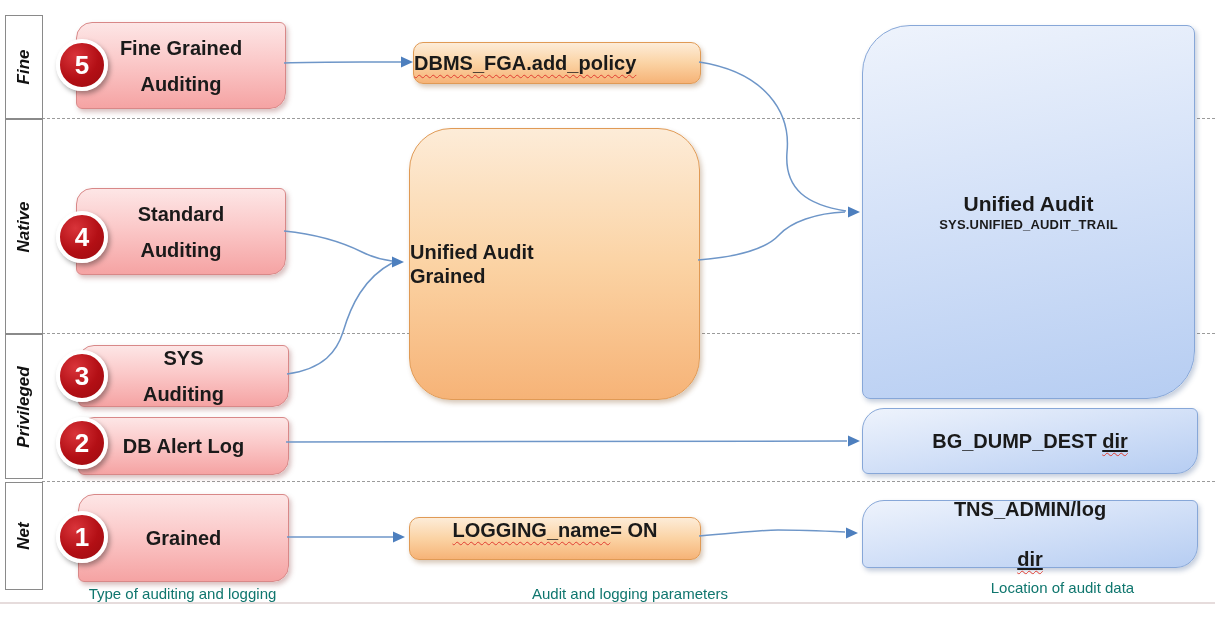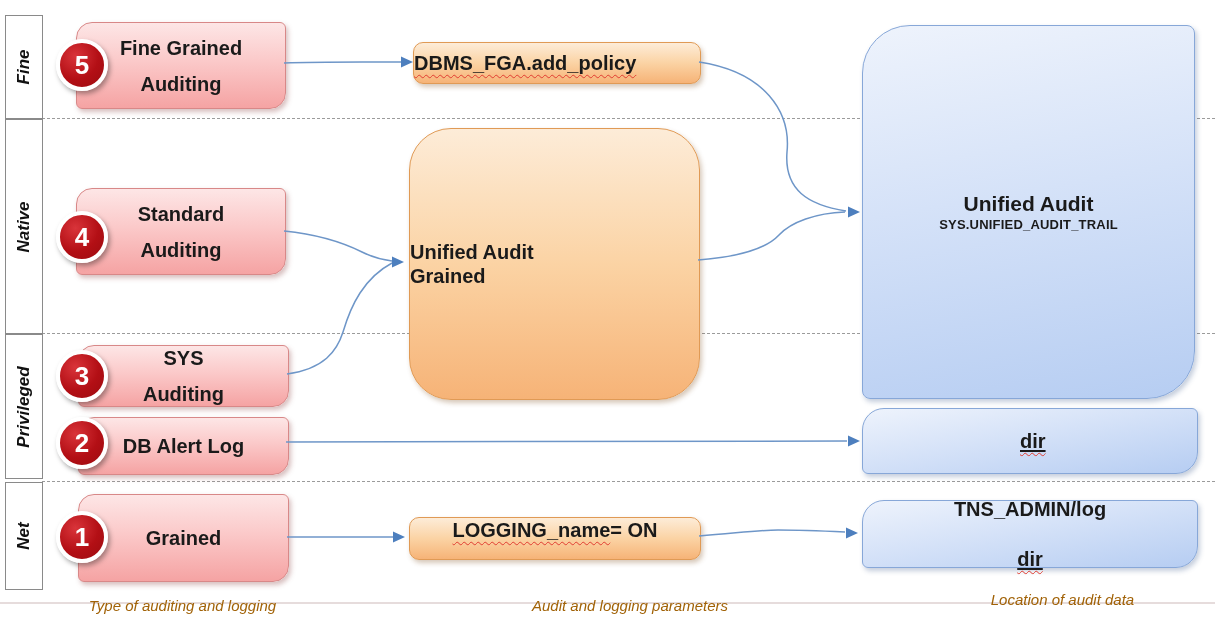--- a/index.html
+++ b/index.html
@@ -41,22 +41,22 @@
     box-shadow:2px 3px 5px rgba(120,70,20,.3);
     font-weight:bold;font-size:20px;color:#1a1a1a;line-height:1.2;}
   
   .dest{position:absolute;z-index:3;display:flex;flex-direction:column;
     align-items:center;justify-content:center;text-align:center;
     background:linear-gradient(170deg,#eef3fc 0%,#d5e2f8 45%,#b6cdf2 100%);
     border:1.3px solid #87a7d8;
     box-shadow:2px 3px 5px rgba(60,90,140,.3);
     font-weight:bold;color:#1a1a1a;line-height:1.25;}
   
-  .caption{position:absolute;z-index:2;font-style:italic;font-size:15px;
-    color:#a16207;text-align:center;margin-top:12px;}
+  .caption{position:absolute;z-index:2;font-size:15px;
+    color:#0f766e;text-align:center;}
   
   .sp{text-decoration-line:underline;text-decoration-style:wavy;
     text-decoration-color:#e03c31;text-decoration-thickness:1px;
     text-underline-offset:4px;}
   .u-solid{text-decoration-line:underline;text-decoration-style:solid;
     text-decoration-color:#1a1a1a;text-decoration-thickness:1.5px;
     text-underline-offset:2px;}
   #arrows{position:absolute;left:0;top:0;z-index:5;pointer-events:none;}
   .big-title{font-size:21px;}
   .big-sub{font-size:13px;letter-spacing:.2px;}
@@ -131,21 +131,21 @@
   <div class="param" style="left:409px;top:517px;width:290px;height:41px;flex-direction:row">
     <span class="sp">LOGGING_name</span>
       <span> = ON</span>
   </div>
 
   <div class="dest" style="left:862px;top:25px;width:331px;height:372px;border-radius:48px 8px 48px 8px">
     <span class="big-title">Unified Audit</span>
     <span class="big-sub">SYS.UNIFIED_AUDIT_TRAIL</span>
   </div>
   <div class="dest" style="left:862px;top:408px;width:334px;height:64px;border-radius:22px 6px 22px 6px;flex-direction:row;font-size:20px">
-    &nbsp;<span class="sp"><span class="u-solid">dir</span></span>
+    <span>BG_DUMP_DEST </span>&nbsp;<span class="sp"><span class="u-solid">dir</span></span>
   </div>
   <div class="dest" style="left:862px;top:500px;width:334px;height:66px;border-radius:22px 6px 22px 6px;flex-direction:column;font-size:20px">
     <span>TNS_ADMIN/log </span>&nbsp;<span class="sp"><span class="u-solid">dir</span></span>
   </div>
 
   <div class="caption" style="left:60px;top:585px;width:245px">Type of auditing and logging</div>
   <div class="caption" style="left:500px;top:585px;width:260px">Audit and logging parameters</div>
   <div class="caption" style="left:940px;top:579px;width:245px">Location of audit data</div>
 
   <svg id="arrows" width="1215" height="625" viewBox="0 0 1215 625">

